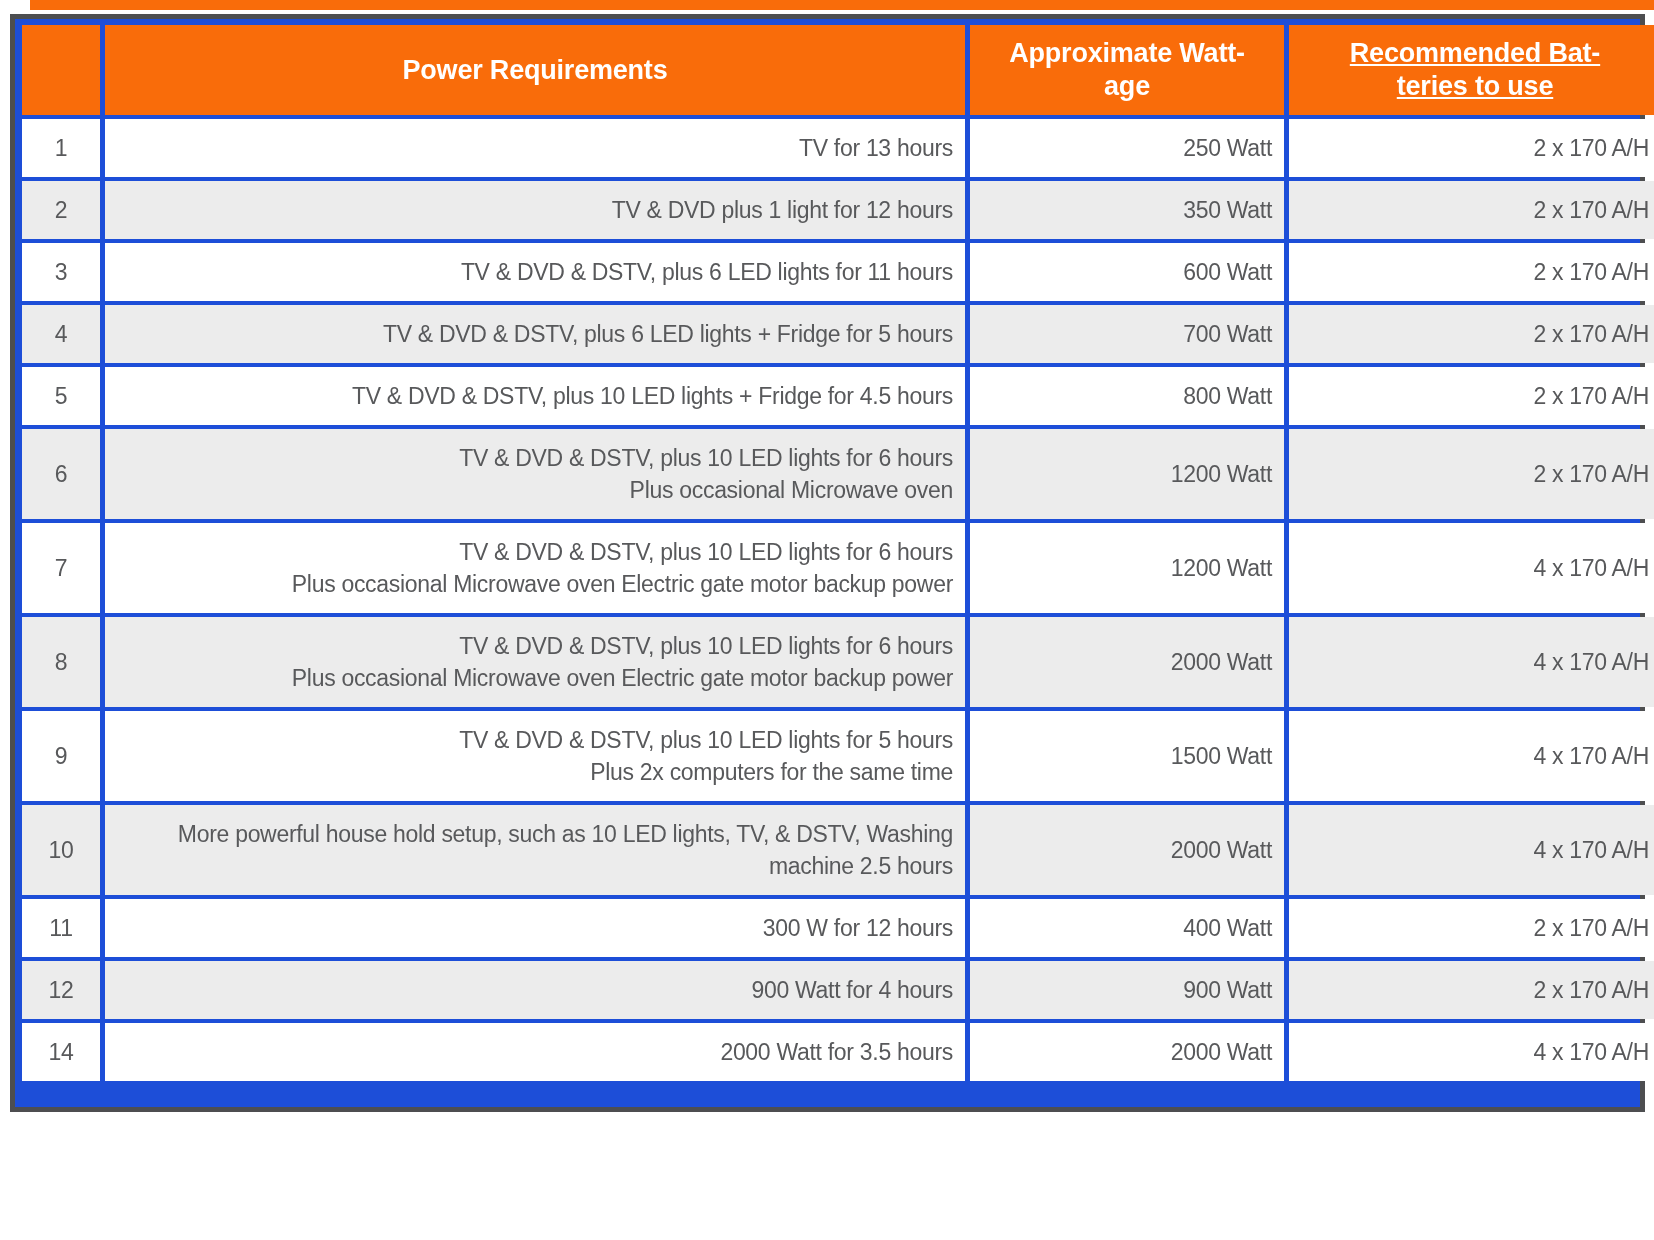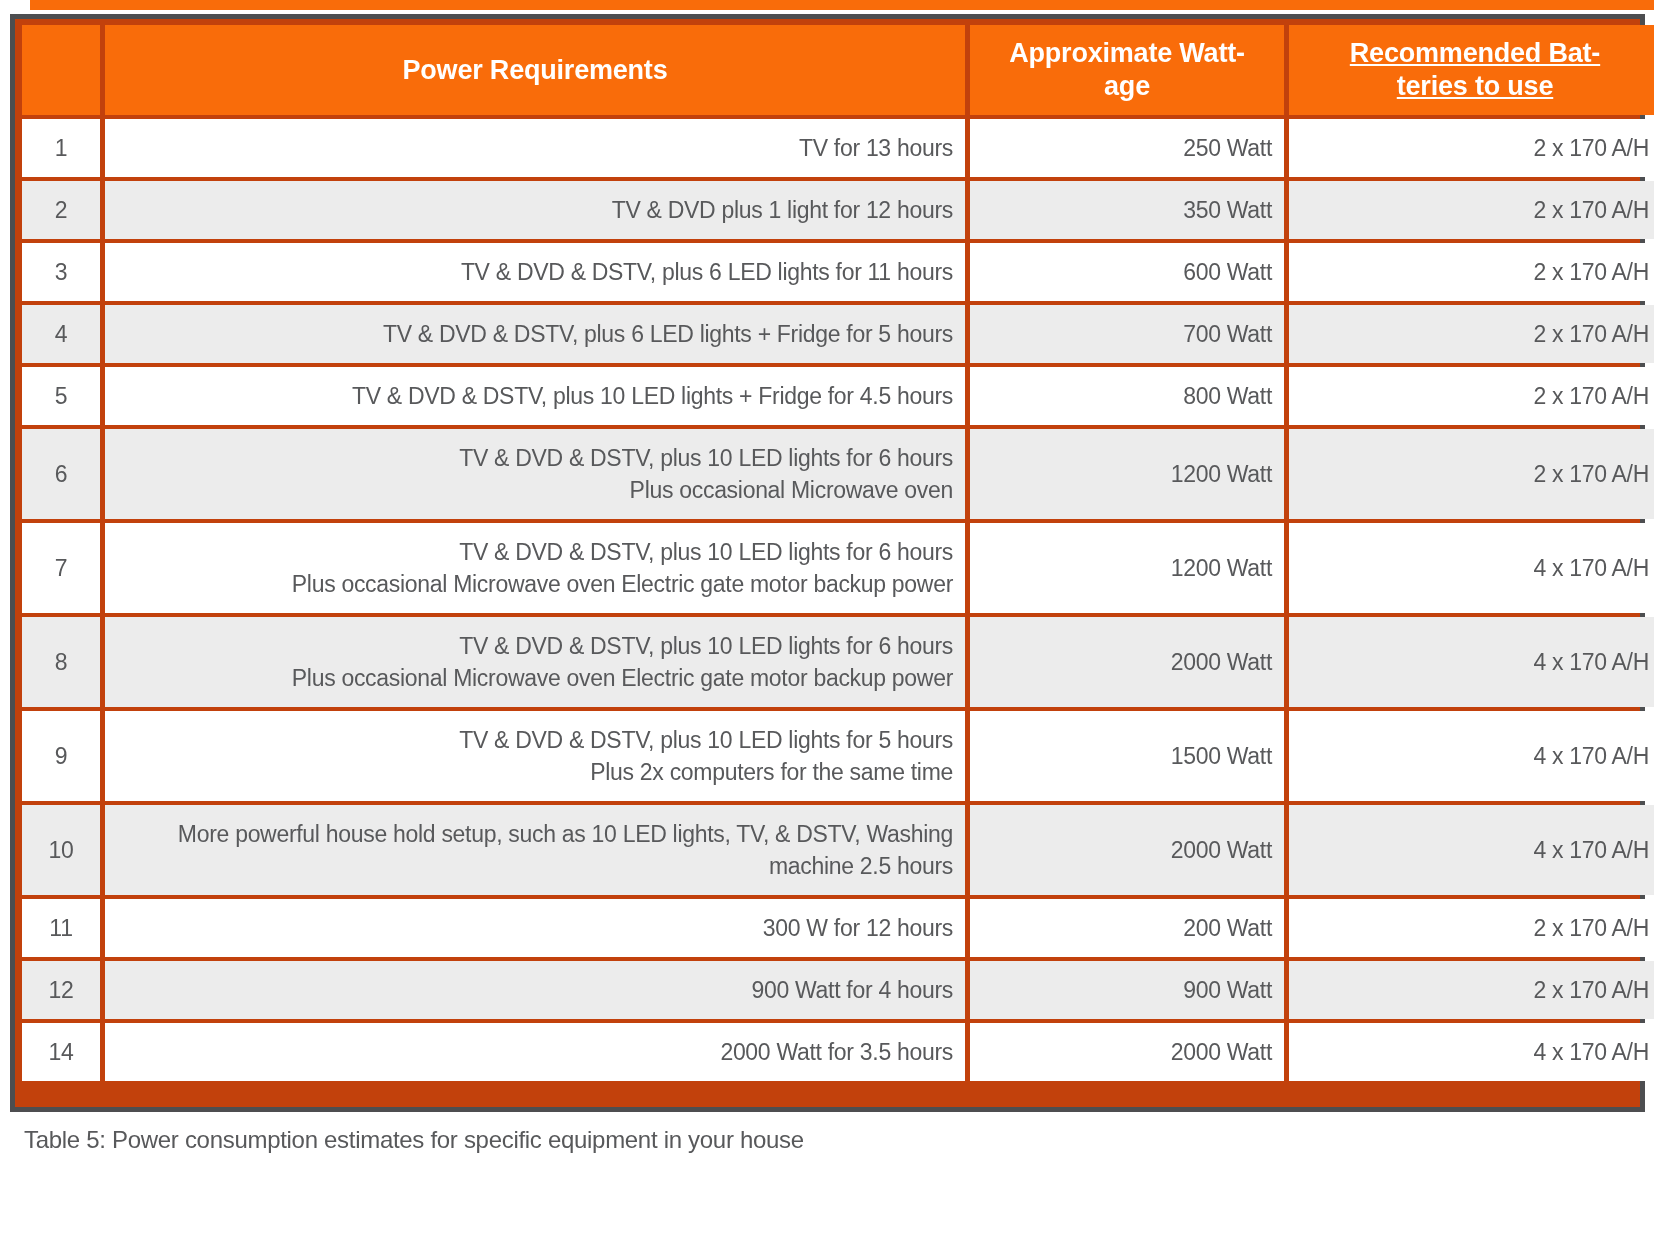--- a/index.html
+++ b/index.html
@@ -20,21 +20,21 @@
   }
   .top-rule{
     height:10px;
     margin-left:30px;
     background:var(--accent);
   }
   .table-frame{
     margin:4px 9px 0 10px;
     border:5px solid var(--border-c);
     padding:2px 7px 22px 2px;
-    background:#c2410c;
+    background:#1d4ed8;
   }
   table.power-table{
     table-layout:fixed;
     border-collapse:separate;
     border-spacing:5px 4px;
     width:100%;
   }
   .w-num{width:78px;}
   .w-req{width:860px;}
   .w-watt{width:314px;}
@@ -141,33 +141,32 @@
           </tr>
           <tr>
             <td class="col-num">10</td>
             <td class="col-req">More powerful house hold setup, such as 10 LED lights, TV, &amp; DSTV, Washing<br>machine 2.5 hours</td>
             <td class="col-watt">2000 Watt</td>
             <td class="col-batt">4 x 170 A/H</td>
           </tr>
           <tr>
             <td class="col-num">11</td>
             <td class="col-req">300 W for 12 hours</td>
-            <td class="col-watt">200 Watt</td>
+            <td class="col-watt">400 Watt</td>
             <td class="col-batt">2 x 170 A/H</td>
           </tr>
           <tr>
             <td class="col-num">12</td>
             <td class="col-req">900 Watt for 4 hours</td>
             <td class="col-watt">900 Watt</td>
             <td class="col-batt">2 x 170 A/H</td>
           </tr>
           <tr>
             <td class="col-num">14</td>
             <td class="col-req">2000 Watt for 3.5 hours</td>
             <td class="col-watt">2000 Watt</td>
             <td class="col-batt">4 x 170 A/H</td>
           </tr>
         </tbody>
     </table>
   </div>
 
-  <div class="caption">Table 5: Power consumption estimates for specific equipment in your house</div>
 </div>
 
 </body></html>

